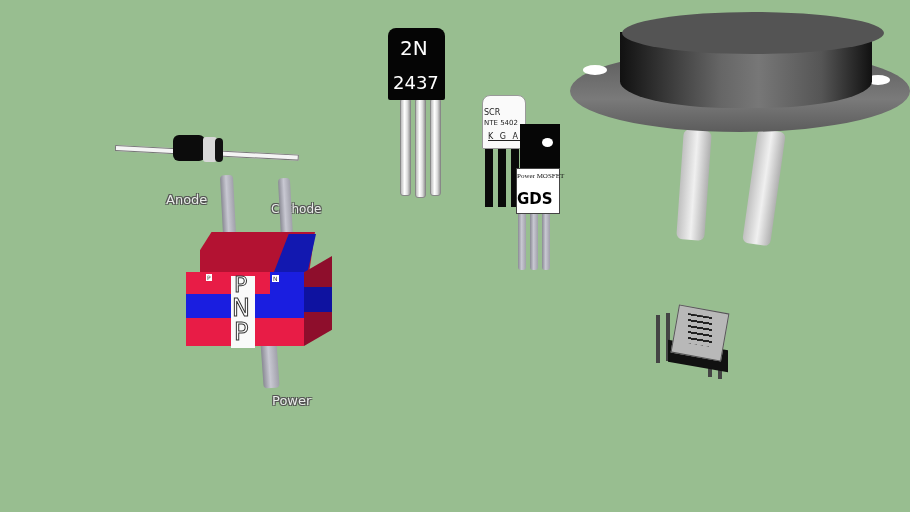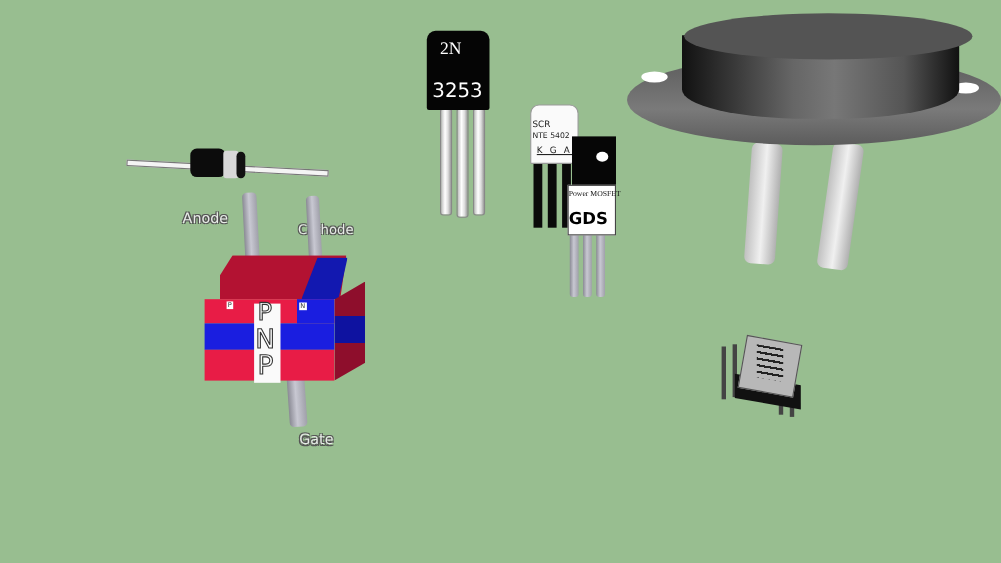--- a/index.html
+++ b/index.html
@@ -15,21 +15,21 @@
 
 <div class="abs" style="left:115px;top:135px;width:185px;height:40px;">
   <div class="abs" style="left:0;top:10px;width:182px;height:4px;background:#f4f4f4;border:1px solid #777;transform:rotate(3deg);transform-origin:left center;"></div>
   <div class="abs" style="left:58px;top:0;width:32px;height:26px;background:#0c0c0c;border-radius:6px;"></div>
   <div class="abs" style="left:88px;top:2px;width:14px;height:25px;background:#d8d8d8;border-radius:3px;"></div>
   <div class="abs" style="left:100px;top:3px;width:8px;height:24px;background:#111;border-radius:4px;"></div>
 </div>
 
 <div class="label3d" style="left:166px;top:192px;">Anode</div>
 <div class="label3d" style="left:271px;top:202px;font-size:12px;">Cathode</div>
-<div class="label3d" style="left:272px;top:393px;">Gate</div>
+<div class="label3d" style="left:272px;top:393px;">Power</div>
 
 <div class="greypin" style="left:222px;top:175px;width:13px;height:80px;transform:rotate(-3deg);"></div>
 <div class="greypin" style="left:280px;top:178px;width:12px;height:80px;transform:rotate(-3deg);"></div>
 <div class="greypin" style="left:262px;top:340px;width:16px;height:48px;transform:rotate(-4deg);"></div>
 
 <div class="abs" style="left:186px;top:232px;width:145px;height:116px;">
 
   <div class="abs" style="left:14px;top:0;width:115px;height:40px;background:#b31232;clip-path:polygon(10% 0,100% 0,95% 100%,-12% 100%);"></div>
   <div class="abs" style="left:88px;top:2px;width:42px;height:38px;background:#1218b0;clip-path:polygon(35% 0,100% 0,80% 100%,0 100%);"></div>
 
@@ -46,22 +46,22 @@
   <div class="abs" style="left:48px;top:86px;font-size:24px;color:#fff;-webkit-text-stroke:1px #333;">P</div>
   <div class="abs" style="left:20px;top:42px;font-size:6px;background:#fff;padding:0 1px;color:#333;">P</div>
   <div class="abs" style="left:86px;top:43px;font-size:6px;background:#fff;padding:0 1px;color:#333;">N</div>
 </div>
 
 <div class="abs" style="left:388px;top:28px;width:60px;height:170px;">
   <div class="pin" style="left:12px;top:70px;width:9px;height:96px;"></div>
   <div class="pin" style="left:27px;top:70px;width:9px;height:98px;"></div>
   <div class="pin" style="left:42px;top:70px;width:9px;height:96px;"></div>
   <div class="abs" style="left:0;top:0;width:57px;height:72px;background:#050505;border-radius:8px 8px 2px 2px;"></div>
-  <div class="abs" style="left:12px;top:8px;color:#fff;font-size:16px;font-family:Liberation Serif, serif;">2N</div>
-  <div class="abs" style="left:5px;top:44px;color:#fff;font-size:18px;">3253</div>
+  <div class="abs" style="left:12px;top:8px;color:#fff;font-size:20px;">2N</div>
+  <div class="abs" style="left:5px;top:44px;color:#fff;font-size:18px;">2437</div>
 </div>
 
 <div class="abs" style="left:482px;top:95px;width:45px;height:115px;">
   <div class="abs" style="left:3px;top:50px;width:8px;height:62px;background:#0a0a0a;"></div>
   <div class="abs" style="left:16px;top:50px;width:8px;height:62px;background:#0a0a0a;"></div>
   <div class="abs" style="left:29px;top:50px;width:8px;height:62px;background:#0a0a0a;"></div>
   <div class="abs" style="left:0;top:0;width:42px;height:52px;background:#fafafa;border:1px solid #999;border-radius:8px 8px 1px 1px;"></div>
   <div class="abs" style="left:2px;top:13px;font-size:8px;color:#222;">SCR</div>
   <div class="abs" style="left:2px;top:24px;font-size:7px;color:#222;white-space:nowrap;text-align:right;">NTE 5402</div>
   <div class="abs" style="left:6px;top:37px;font-size:8px;color:#222;letter-spacing:2px;text-decoration:underline;">K G A</div>

